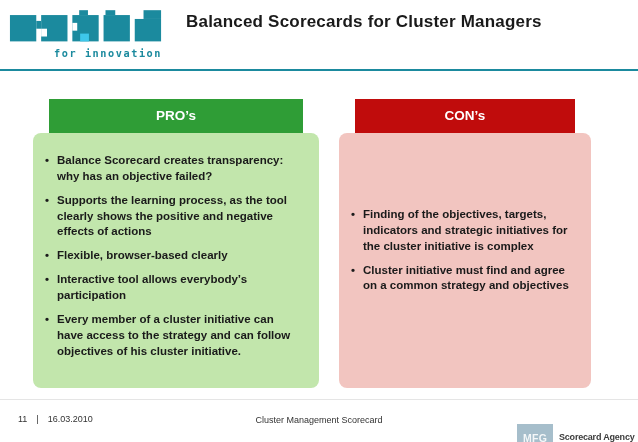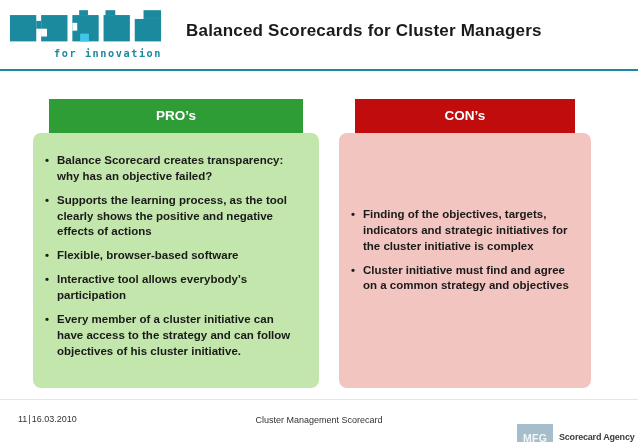--- a/index.html
+++ b/index.html
@@ -13,21 +13,21 @@
   html,body{width:638px;height:442px;}
   body{
     font-family:"Liberation Sans", sans-serif;
     background:#ffffff; position:relative; overflow:hidden;
   }
   .slide{position:absolute;inset:0;background:#fff;}
 
   
   .logo{position:absolute;left:8px;top:10px;width:156px;height:54px;}
   .slide-title{
-    position:absolute;left:186px;top:21px;width:440px;
+    position:absolute;left:186px;top:12px;width:440px;
     font-size:17px;font-weight:bold;color:var(--text);letter-spacing:.2px;
   }
   .title-rule{position:absolute;left:0;top:69px;width:638px;height:2px;background:var(--teal);}
 
   
   .panel{position:absolute;top:99px;}
   .panel.pros{left:33px;width:286px;}
   .panel.cons{left:339px;width:252px;}
   .panel-header{
     margin:0 16px;height:34px;line-height:34px;text-align:center;
@@ -41,21 +41,21 @@
   .bullets{list-style:none;}
   .bullets li{
     position:relative;padding-left:14px;margin-bottom:8px;
     font-size:11.5px;font-weight:bold;color:var(--text);line-height:1.38;
   }
   .bullets li::before{content:"\2022";position:absolute;left:2px;top:0;}
 
   
   .footer-rule{position:absolute;left:0;top:399px;width:638px;height:1px;background:#e5e5e5;}
   .footer-left{
-    position:absolute;left:18px;top:414px;display:flex;gap:1px;align-items:baseline;
+    position:absolute;left:18px;top:414px;display:flex;gap:9px;align-items:baseline;
     font-size:9px;color:var(--footer-text);
   }
   .footer-center{
     position:absolute;left:50%;top:415px;transform:translateX(-50%);
     font-size:9px;color:var(--footer-text);white-space:nowrap;
   }
   .agency{position:absolute;left:517px;top:412px;display:flex;gap:6px;align-items:center;margin-top:12px;}
   .agency-mark{
     width:36px;height:38px;background:var(--mfg-bg);
     display:flex;flex-direction:column;align-items:center;justify-content:center;gap:2px;
@@ -89,21 +89,21 @@
 
   <div class="slide-title">Balanced Scorecards for Cluster Managers</div>
   <div class="title-rule"></div>
 
   <div class="panel pros">
     <div class="panel-header">PRO’s</div>
     <div class="panel-body">
       <ul class="bullets">
         <li>Balance Scorecard creates transparency: why has an objective failed?</li>
         <li>Supports the learning process, as the tool clearly shows the positive and negative effects of actions</li>
-        <li>Flexible, browser-based software</li>
+        <li>Flexible, browser-based clearly</li>
         <li>Interactive tool allows everybody’s participation</li>
         <li>Every member of a cluster initiative can have access to the strategy and can follow objectives of his cluster initiative.</li>
       </ul>
     </div>
   </div>
 
   <div class="panel cons">
     <div class="panel-header">CON’s</div>
     <div class="panel-body">
       <ul class="bullets">

